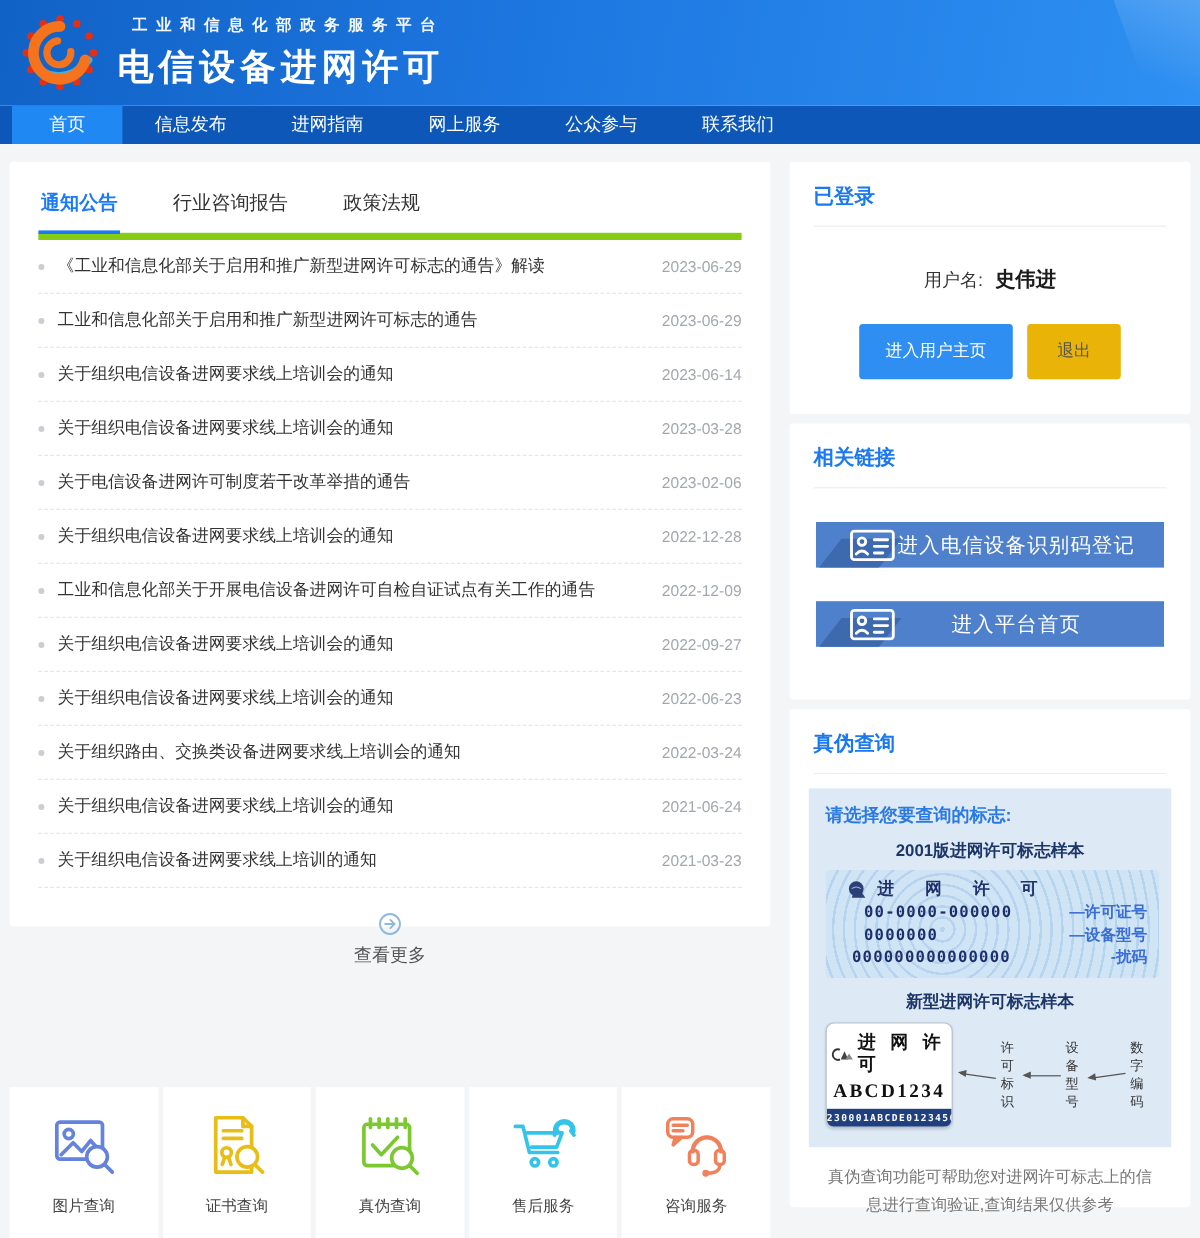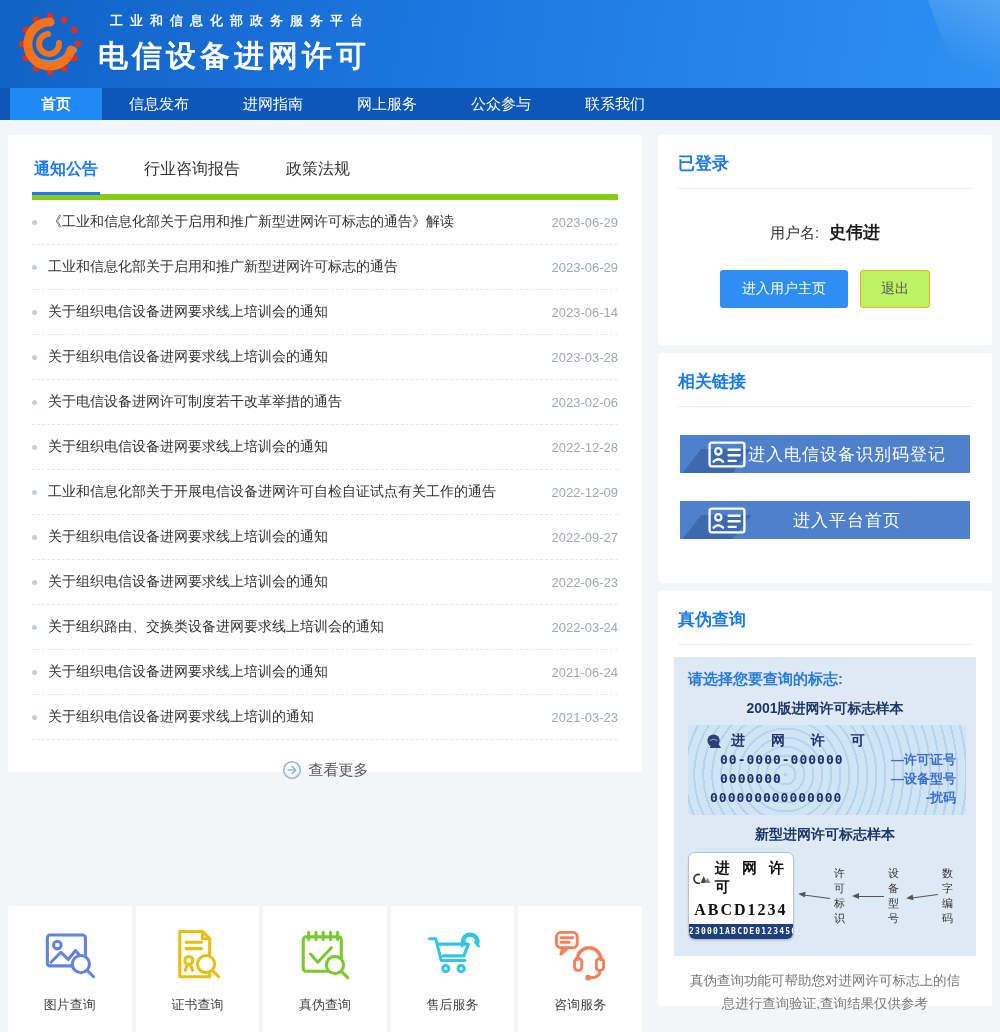--- a/index.html
+++ b/index.html
@@ -22,21 +22,21 @@
   }
   .logo-wrap { margin-left:12px; width:76px; height:76px; display:flex; align-items:center; justify-content:center; }
   .header-titles { margin-left:10px; color:#fff; }
   .platform-title { font-size:13px; font-weight:bold; letter-spacing:7px; opacity:.95;text-align:right; }
   .site-title { font-size:30px; font-weight:bold; letter-spacing:4px; margin-top:6px; }
   
   .nav { height:32px; background:#0d57b8; display:flex; padding-left:10px; }
   .nav-item {
     color:#fff; font-size:15px; line-height:32px; padding:0 27px; cursor:pointer; white-space:nowrap;
   }
-  .nav-item.active { background:#1f88f2; padding:0 31px;font-weight:bold; }
+  .nav-item.active { background:#1f88f2; padding:0 31px; }
   
   .main { display:flex; padding:15px 8px 0; gap:16px; }
   .col-left { width:634px; display:flex; flex-direction:column; }
   .col-right { width:334px; }
   .card { background:#fff; border-radius:3px; }
   .card-head {
     font-size:17px; font-weight:bold; color:#1a78f0; padding:17px 20px 13px;
   }
   .card-divider { border-top:1px solid #ededed; margin:0 20px; }
   
@@ -52,40 +52,40 @@
   .notice-item {
     display:flex; align-items:center; padding:13px 0; border-bottom:1px dashed #e4e8ec;
     cursor:pointer;
   }
   .notice-item:last-child { border-bottom:1px dashed #e4e8ec; }
   .bullet { width:5px; height:5px; border-radius:50%; background:#c9ced4; margin-right:11px; flex:none; }
   .notice-title { font-size:14px; color:#333; flex:1; white-space:nowrap; overflow:hidden; }
   .notice-date { font-size:13px; color:#a2a8ae; margin-left:18px; flex:none; }
   .more-row {
     margin-top:20px; display:flex; justify-content:center; align-items:center; gap:7px;
-    color:#555; font-size:15px; cursor:pointer;
+    color:#555; font-size:15px; cursor:pointer;flex-direction:column;
   }
   
   .services { display:flex; gap:4px; height:126px; }
   .service-card {
     flex:1; background:#fff; display:flex; flex-direction:column;
     align-items:center; justify-content:center; gap:11px; cursor:pointer;
   }
   .service-label { font-size:13px; color:#444; }
   
   .login-card { height:210px; margin-bottom:8px; }
   .login-user-row { margin-top:32px; text-align:center; font-size:15px; color:#333; }
   .login-username { font-size:17px; font-weight:bold; color:#1b1b1b; margin-left:10px; }
   .login-btn-row { margin-top:26px; display:flex; justify-content:center; gap:12px; }
   .btn-primary {
     background:#2f8ef2; border:none; color:#fff; font-size:14px; padding:9px 22px;
     border-radius:3px; cursor:pointer; font-family:inherit;
   }
   .btn-plain {
-    background:#bef264; border:1px solid #eab308; color:#555; font-size:14px; padding:9px 20px;
+    background:#eab308; border:5px solid #eab308; color:#555; font-size:14px; padding:9px 20px;
     border-radius:3px; cursor:pointer; font-family:inherit;
   }
   
   .links-card { height:230px; margin-bottom:8px; }
   .link-banner {
     position:relative; overflow:hidden; height:38px; margin:28px 22px 0;
     background:#4f80cb; display:flex; align-items:center; justify-content:center;
     color:#fff; font-size:17px; letter-spacing:1px; cursor:pointer; padding-left:44px;
   }
   .link-banner:first-of-type { margin-top:32px; }

